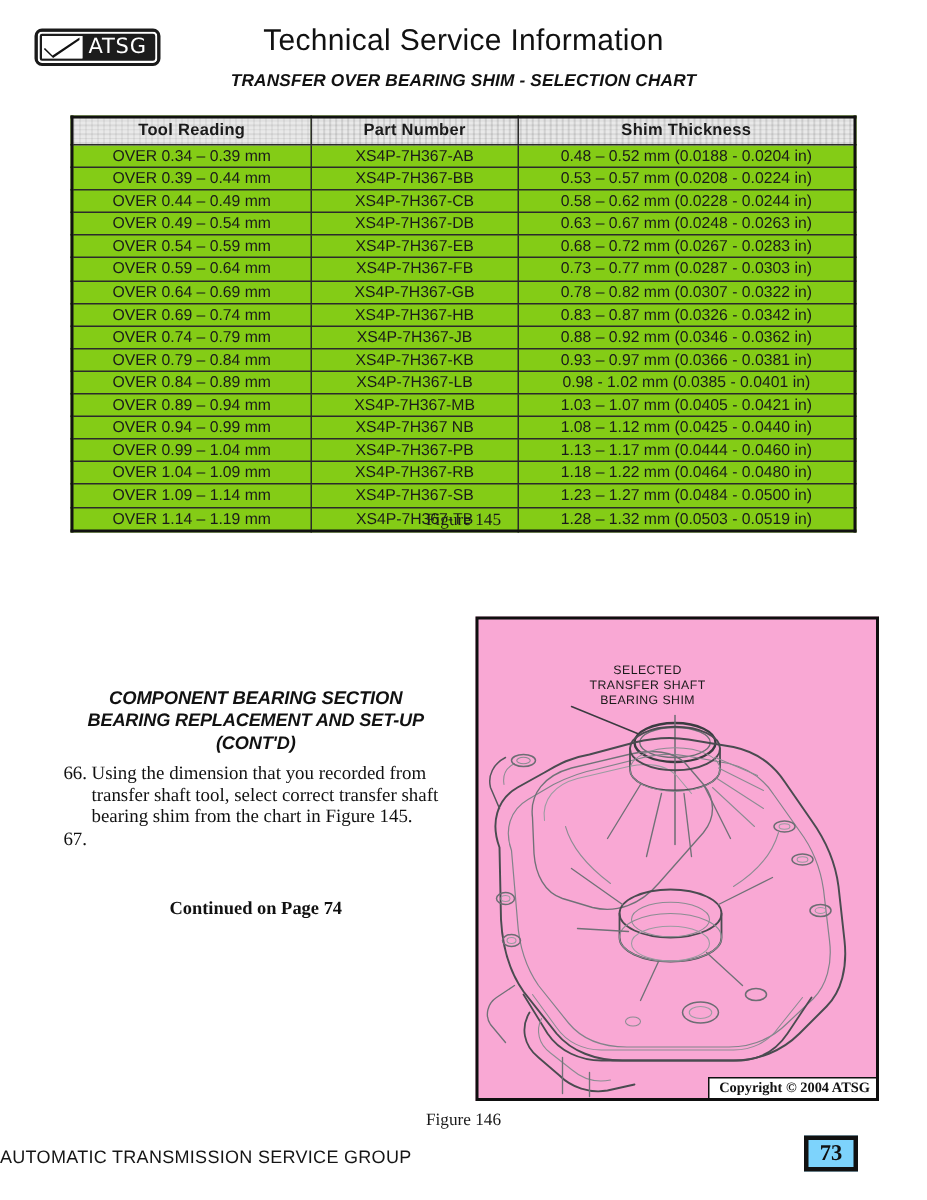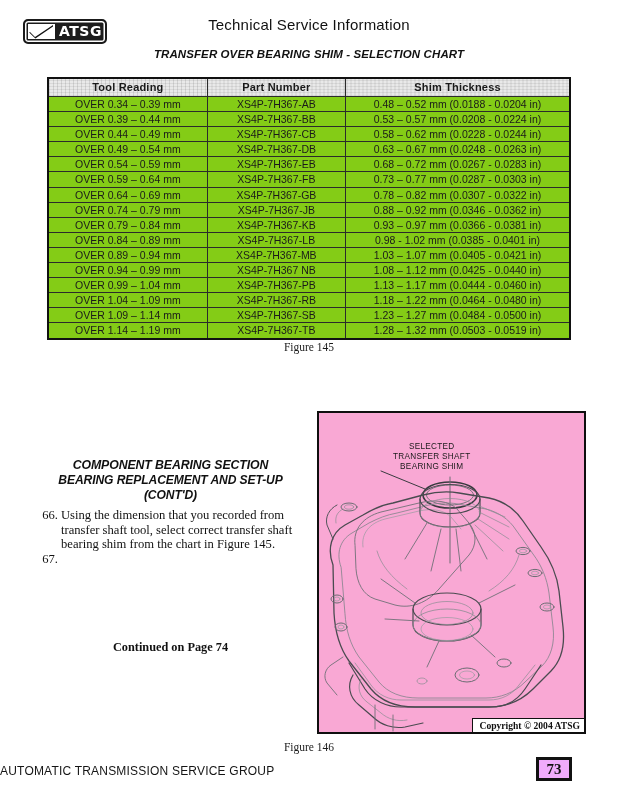--- a/index.html
+++ b/index.html
@@ -41,31 +41,31 @@
     background: #fff;
     margin-right: 4px;
     position: relative;
     flex: 0 0 auto;
   }
   .logo-check svg { display: block; }
   .logo-text {
     color: #fff;
     font-family: "DejaVu Sans", sans-serif;
     font-size: 14px;
-    font-weight: bold;
+    font-weight: normal;
     letter-spacing: 0.5px;
     line-height: 1;
     margin-top: -1px;
   }
   .doc-title {
     position: absolute;
     left: 0; top: 16px;
     width: 618px;
     text-align: center;
-    font-size: 15px;
+    font-size: 20px;
     font-family: "Liberation Sans", sans-serif;
     letter-spacing: 0.2px;
   }
   .chart-subtitle {
     position: absolute;
     left: 0; top: 48px;
     width: 618px;
     text-align: center;
     font-size: 11.5px;
     font-style: italic;
@@ -164,21 +164,20 @@
     text-align: right;
   }
   .continued {
     position: absolute;
     left: 38px; top: 598px;
     width: 265px;
     text-align: center;
     font-family: "Liberation Serif", serif;
     font-weight: bold;
     font-size: 12.3px;
-    margin-top: 42px;
   }
 
   
   .illus-panel {
     position: absolute;
     left: 317px; top: 411px;
     width: 269px;
     height: 323px;
     border: 2px solid #0f0f0f;
     background: #f9a8d4;
@@ -228,21 +227,21 @@
     left: 536px; top: 757px;
     width: 36px; height: 24px;
     border: 3px solid #111;
     box-sizing: border-box;
     display: flex;
     align-items: center;
     justify-content: center;
     font-family: "Liberation Serif", serif;
     font-weight: bold;
     font-size: 15px;
-    background: #f0abfc;
+    background: #7dd3fc;
     color: #111;
   }
 </style>
 </head>
 <body>
 
 <div class="page-header">
   <div class="logo-box">
     <span class="logo-check">
       <svg width="27" height="15" viewBox="0 0 27 15">
@@ -298,20 +297,25 @@
         </tr>
         <tr>
           <td>OVER 0.59 – 0.64 mm</td>
           <td>XS4P-7H367-FB</td>
           <td>0.73 – 0.77 mm (0.0287 - 0.0303 in)</td>
         </tr>
         <tr>
           <td>OVER 0.64 – 0.69 mm</td>
           <td>XS4P-7H367-GB</td>
           <td>0.78 – 0.82 mm (0.0307 - 0.0322 in)</td>
+        </tr>
+        <tr>
+          <td>OVER 0.69 – 0.74 mm</td>
+          <td>XS4P-7H367-HB</td>
+          <td>0.83 – 0.87 mm (0.0326 - 0.0342 in)</td>
         </tr>
         <tr>
           <td>OVER 0.74 – 0.79 mm</td>
           <td>XS4P-7H367-JB</td>
           <td>0.88 – 0.92 mm (0.0346 - 0.0362 in)</td>
         </tr>
         <tr>
           <td>OVER 0.79 – 0.84 mm</td>
           <td>XS4P-7H367-KB</td>
           <td>0.93 – 0.97 mm (0.0366 - 0.0381 in)</td>

